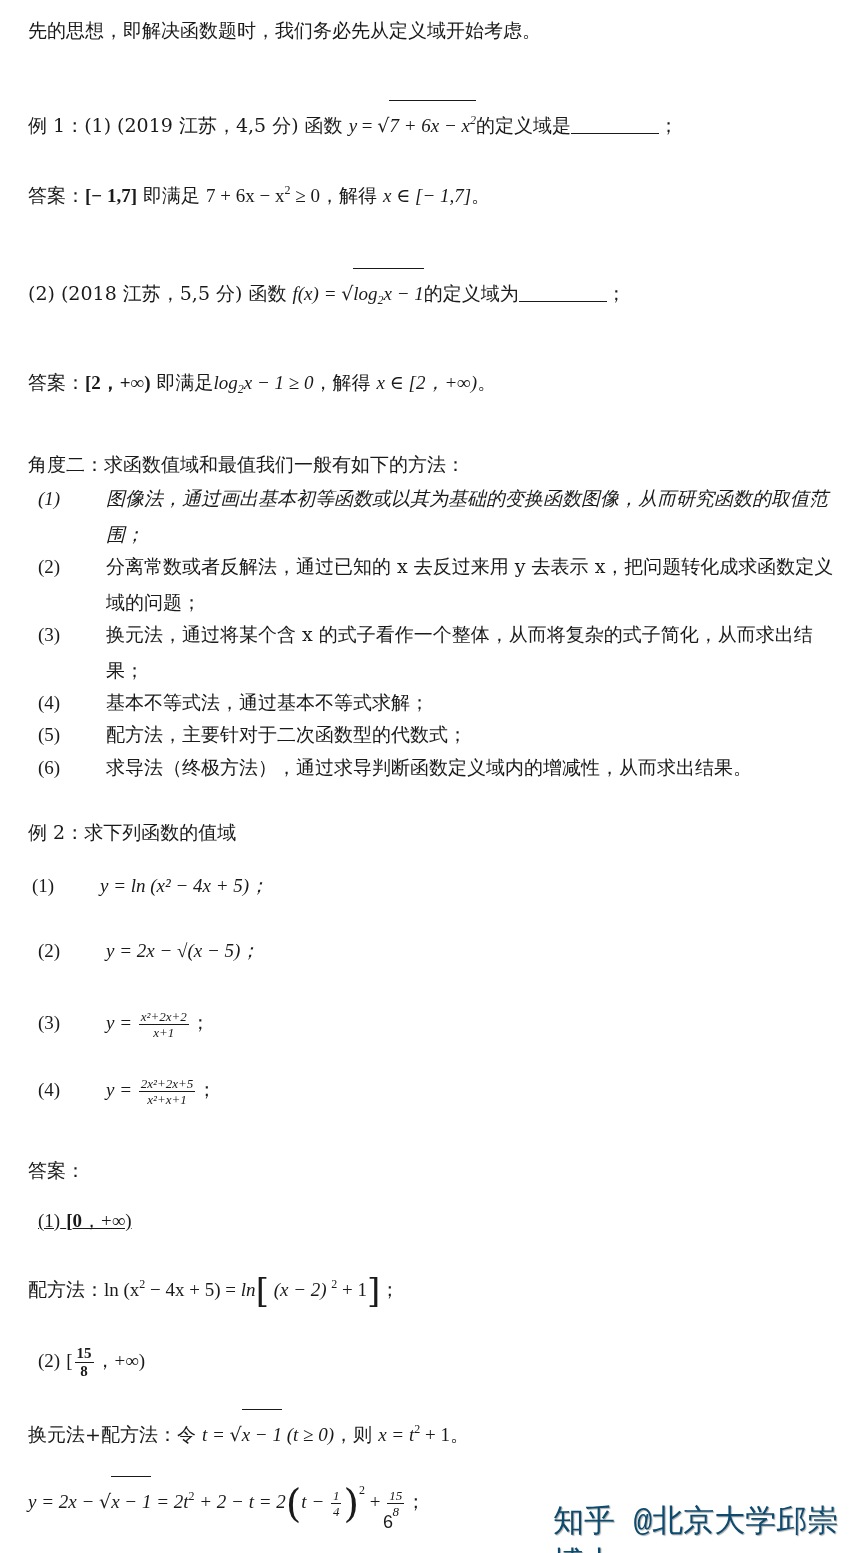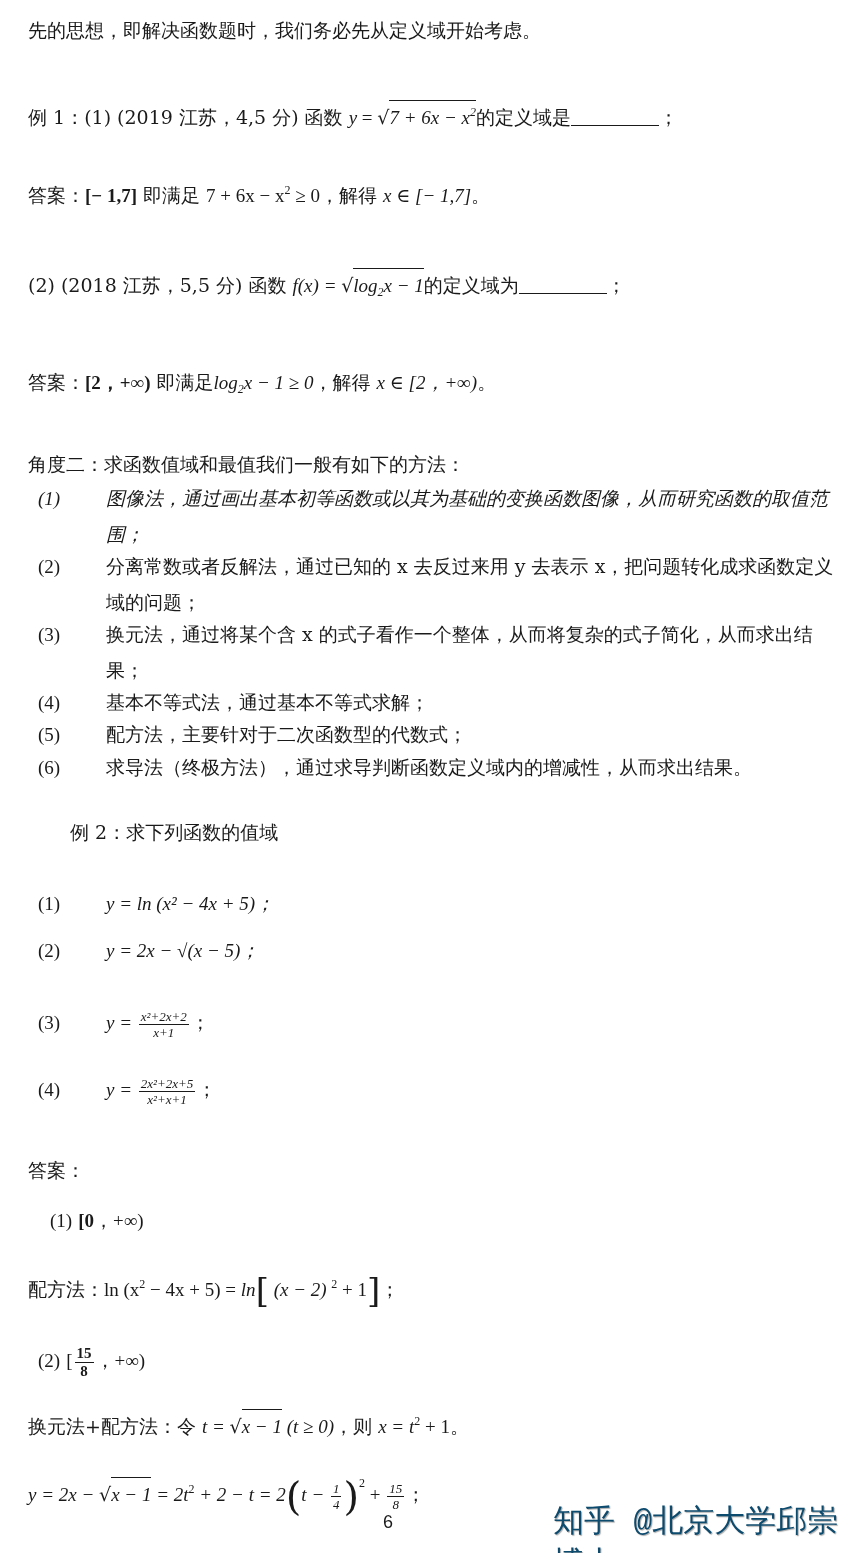--- a/index.html
+++ b/index.html
@@ -12,21 +12,21 @@
     position: absolute; left: 28px; font-size: 19px; line-height: 24px;
     white-space: nowrap;
   }
   .m { font-family: "Liberation Serif", "DejaVu Serif", serif; font-style: italic; }
   .mr { font-family: "Liberation Serif", "DejaVu Serif", serif; }
   .b { font-weight: bold; font-family: "Liberation Serif", serif; }
   sup { font-size: 12px; vertical-align: 8px; line-height: 0; }
   sub { font-size: 12px; vertical-align: -4px; line-height: 0; }
   .sqrt { display: inline-block; position: relative; }
   .sqrt .rad { font-family: "DejaVu Sans", sans-serif; font-style: normal; }
-  .sqrt .under { border-top: 1.5px solid #1a1a1a; padding-top: 6px; display: inline-block; line-height: 22px; }
+  .sqrt .under { border-top: 1.5px solid #1a1a1a; padding-top: 14px; display: inline-block; line-height: 22px; }
   .blank { display: inline-block; width: 88px; border-bottom: 1.5px solid #1a1a1a; height: 18px; vertical-align: -2px; }
   .list-item { position: absolute; left: 38px; font-size: 19px; line-height: 36px; }
   .list-item .num { display: inline-block; width: 68px; font-family: "Liberation Serif", serif; }
   .list-item .text { display: inline-block; vertical-align: top; width: 730px; white-space: normal; }
   .frac {
     display: inline-block; vertical-align: middle; text-align: center;
     font-family: "Liberation Serif", serif; font-style: italic; font-size: 13px; line-height: 15px;
     margin: 0 2px;
   }
   .frac .n { display: block; border-bottom: 1px solid #1a1a1a; padding: 0 2px; }
@@ -81,38 +81,38 @@
   <div class="list-item" style="top:684px;">
     <span class="num">(4)</span><span class="text">基本不等式法，通过基本不等式求解；</span>
   </div>
   <div class="list-item" style="top:716px;">
     <span class="num">(5)</span><span class="text">配方法，主要针对于二次函数型的代数式；</span>
   </div>
   <div class="list-item" style="top:749px;">
     <span class="num">(6)</span><span class="text">求导法（终极方法），通过求导判断函数定义域内的增减性，从而求出结果。</span>
   </div>
 
-  <div class="line" style="top:820px;margin-left:42px;">例 2：求下列函数的值域</div>
+  <div class="line" style="top:820px;">例 2：求下列函数的值域</div>
 
-  <div class="line" style="top:873px; left:38px;margin-top:18px;">
+  <div class="line" style="top:873px; left:32px;">
     <span style="display:inline-block;width:68px;" class="mr">(1)</span><span class="m">y = ln  (x² − 4x + 5)；</span>
   </div>
   <div class="line" style="top:938px; left:38px;">
     <span style="display:inline-block;width:68px;" class="mr">(2)</span><span class="m">y = 2x − √(x − 5)；</span>
   </div>
   <div class="line" style="top:1004px; left:38px; line-height:36px;">
     <span style="display:inline-block;width:68px;" class="mr">(3)</span><span class="m">y = </span><span class="frac"><span class="n">x²+2x+2</span><span class="d">x+1</span></span><span>；</span>
   </div>
   <div class="line" style="top:1071px; left:38px; line-height:36px;">
     <span style="display:inline-block;width:68px;" class="mr">(4)</span><span class="m">y = </span><span class="frac"><span class="n">2x²+2x+5</span><span class="d">x²+x+1</span></span><span>；</span>
   </div>
 
   <div class="line" style="top:1158px;">答案：</div>
 
-  <div class="line" style="top:1208px; left:50px;">
+  <div class="line" style="top:1208px; left:38px;text-decoration:underline;">
     <span class="mr">(1)</span>
     <span class="b">[</span><span class="b">0</span><span class="mr">，+∞)</span>
   </div>
 
   <div class="line" style="top:1277px;">
     <span>配方法：</span><span class="mr">ln (x</span><sup class="mr">2</sup><span class="mr"> − 4x + 5) = </span><span class="m">ln</span><span class="bigbracket">[</span><span class="m"> (x − 2) </span><sup class="mr">2</sup><span class="mr"> + 1</span><span class="bigbracket">]</span><span>；</span>
   </div>
 
   <div class="line" style="top:1342px; left:38px; line-height:36px;">
     <span class="mr">(2)</span>

